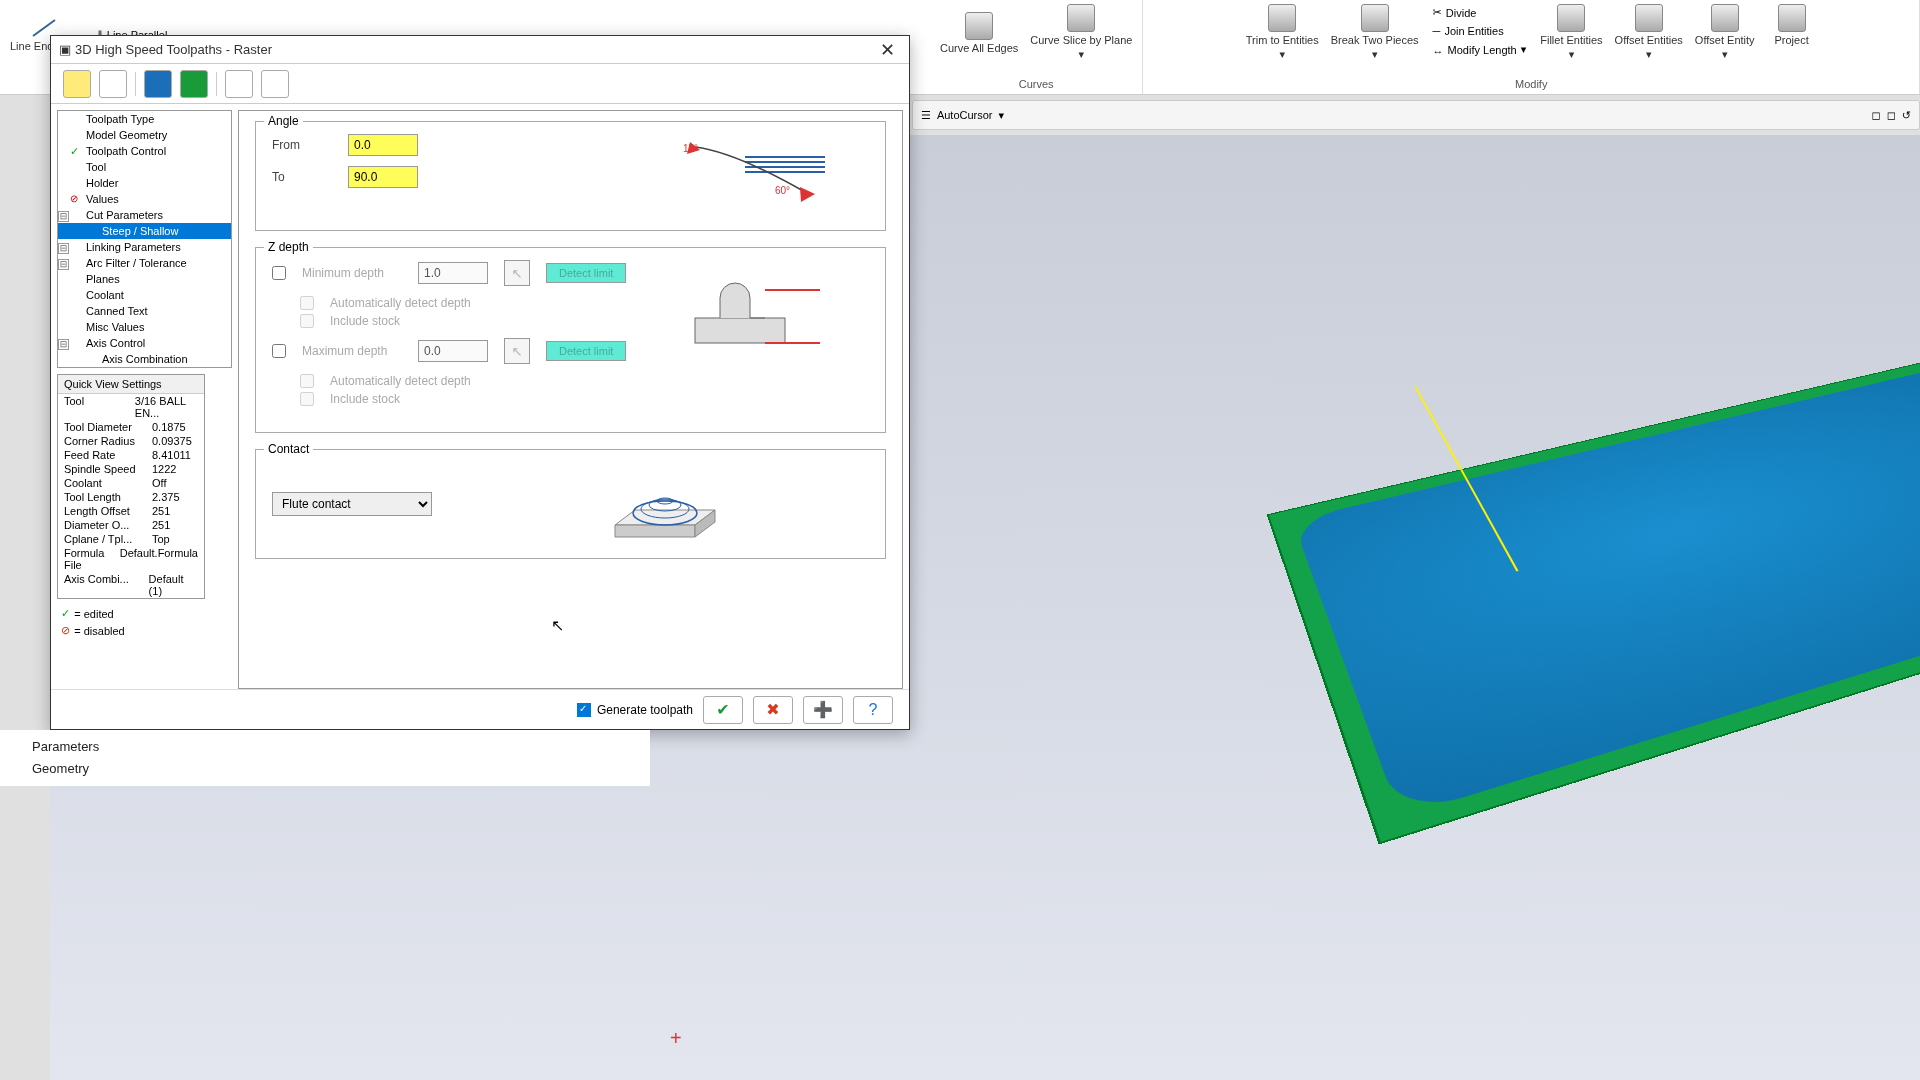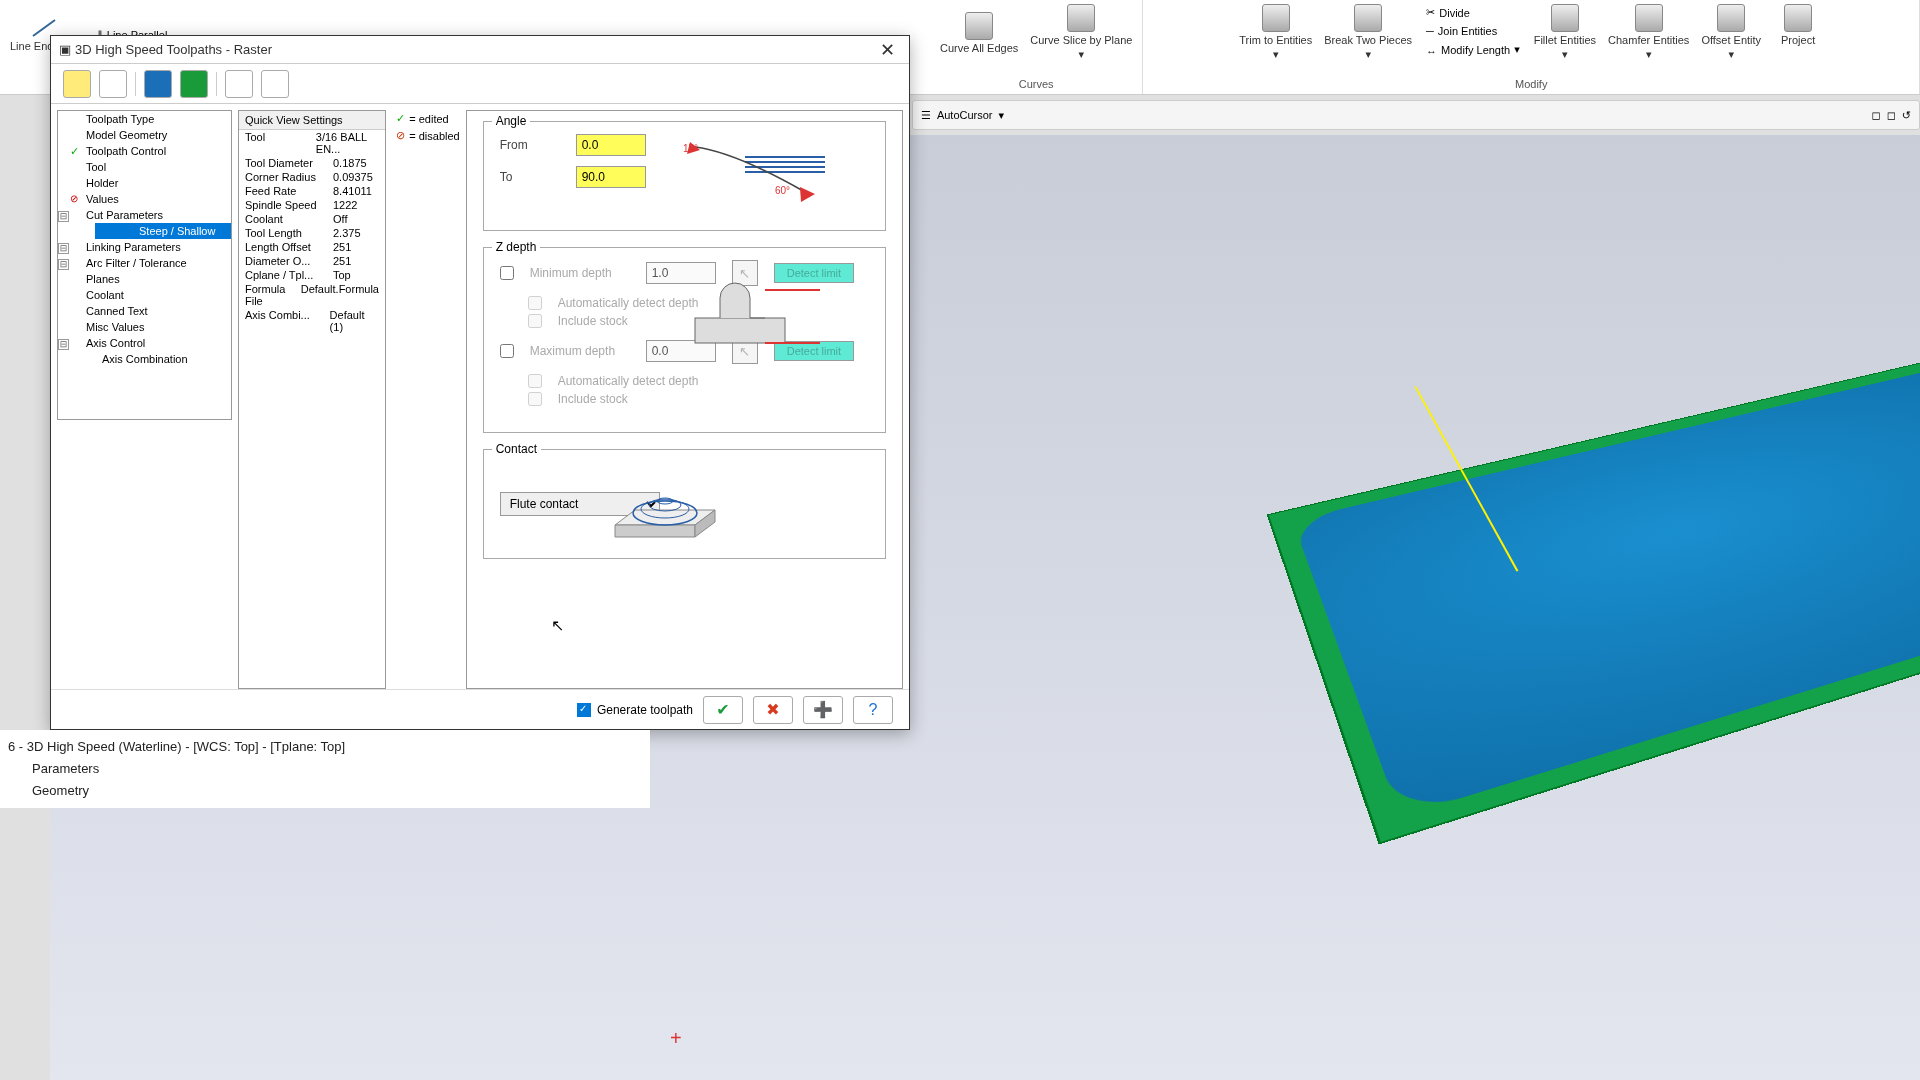--- a/index.html
+++ b/index.html
@@ -30,26 +30,26 @@
 .dialog { position: absolute; left: 50px; top: 35px; width: 860px; height: 695px; background: #fff; border: 1px solid #333; box-shadow: 0 4px 16px rgba(0,0,0,0.3); }
 .dialog-title { height: 28px; border-bottom: 1px solid #ccc; display: flex; align-items: center; padding: 0 8px; font-size: 13px; color: #333; }
 .dialog-title .close { margin-left: auto; font-size: 18px; cursor: pointer; padding: 0 6px; }
 .dialog-toolbar { height: 40px; border-bottom: 1px solid #ccc; display: flex; align-items: center; gap: 8px; padding: 0 12px; }
 .tb-icon { width: 28px; height: 28px; border: 1px solid #aaa; border-radius: 3px; cursor: pointer; }
 .tb-sep { width: 1px; height: 24px; background: #ccc; }
 .dialog-body { display: flex; height: calc(100% - 108px); }
 .tree-panel { width: 175px; border: 1px solid #999; margin: 6px 0 0 6px; max-height: 310px; overflow-y: auto; font-size: 11px; }
 .tree-panel .t-item { padding: 2px 4px 2px 28px; cursor: pointer; position: relative; }
 .tree-panel .t-item.indent { padding-left: 44px; }
-.tree-panel .t-item.selected { background: #0078d7; color: #fff; margin-left: 37px; }
+.tree-panel .t-item.selected { background: #0078d7; color: #fff; }
 .tree-panel .t-item.check::before { content: '✓'; position: absolute; left: 12px; color: #0a0; }
 .tree-panel .t-item.deny::before { content: '⊘'; position: absolute; left: 12px; color: #c00; font-size:10px; }
 .tree-panel .t-item.exp::before { content: '⊟'; position: absolute; left: 0px; color: #666; border:1px solid #999; font-size:9px; width:9px; height:9px; text-align:center; line-height:9px; top:4px; }
 
-.left-col { display: flex; flex-direction: row; }
+.left-col { display: flex; flex-direction: column; }
 .qv-panel { width: 148px; margin: 6px 0 0 6px; border: 1px solid #999; }
 .qv-title { background: #f0f0f0; padding: 3px 6px; font-size: 11px; border-bottom: 1px solid #ccc; }
 .qv-row { display: flex; padding: 1px 6px; font-size: 11px; }
 .qv-row .k { width: 88px; }
 .legend { margin: 8px 0 0 10px; font-size: 11px; }
 .legend div { display: flex; align-items: center; gap: 4px; margin-bottom: 4px; }
 .leg-check { color: #0a0; }
 .leg-deny { color: #c30; }
 
 .main-panel { flex: 1; padding: 10px 16px; border: 1px solid #999; margin: 6px 6px 0 6px; }
@@ -114,21 +114,21 @@
         <div class="rib-btn-sm">─ <span>Join Entities</span></div>
         <div class="rib-btn-sm">↔ <span>Modify Length</span> ▾</div>
       </div>
       <div class="rib-btn">
           <div class="icon-block"></div>
           <span>Fillet Entities</span>
           <span>▾</span>
         </div>
       <div class="rib-btn">
           <div class="icon-block"></div>
-          <span>Chamfer Entities</span>
+          <span>Offset Entities</span>
           <span>▾</span>
         </div>
       <div class="rib-btn">
           <div class="icon-block"></div>
           <span>Offset Entity</span>
           <span>▾</span>
         </div>
       <div class="rib-btn">
           <div class="icon-block"></div>
           <span>Project</span>
@@ -364,22 +364,19 @@
     </div>
     <div class="round-btn ok">✔</div>
     <div class="round-btn cancel">✖</div>
     <div class="round-btn add">➕</div>
     <div class="round-btn help">?</div>
   </div>
   <div class="cursor">↖</div>
 </div>
 
 <div class="bottom-tree">
-  <div class="row">
-      <span>6 - 3D High Speed (Waterline) - [WCS: Top] - [Tplane: Top]</span>
-    </div>
   <div class="row" style="padding-left:24px">
       <span>Parameters</span>
     </div>
   <div class="row" style="padding-left:24px">
       <span>Geometry</span>
     </div>
 </div>
 
 </body></html>

